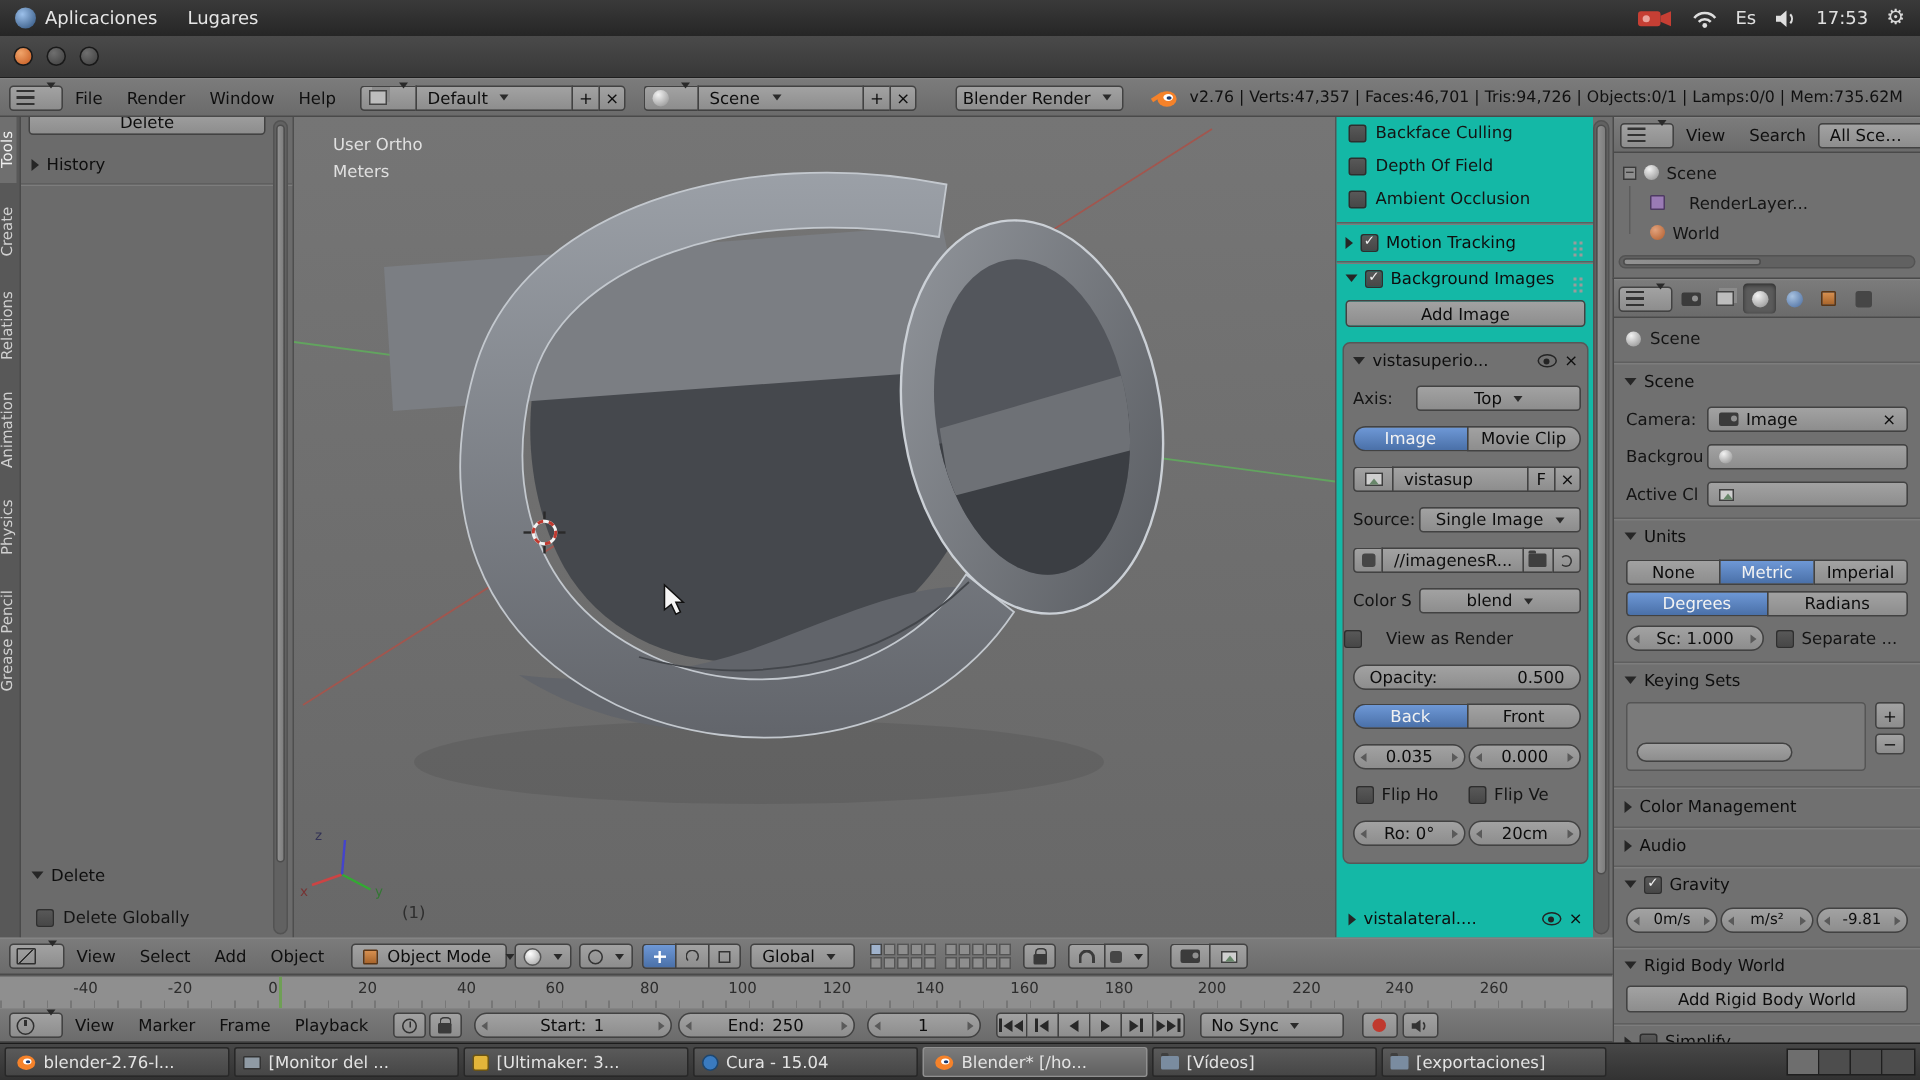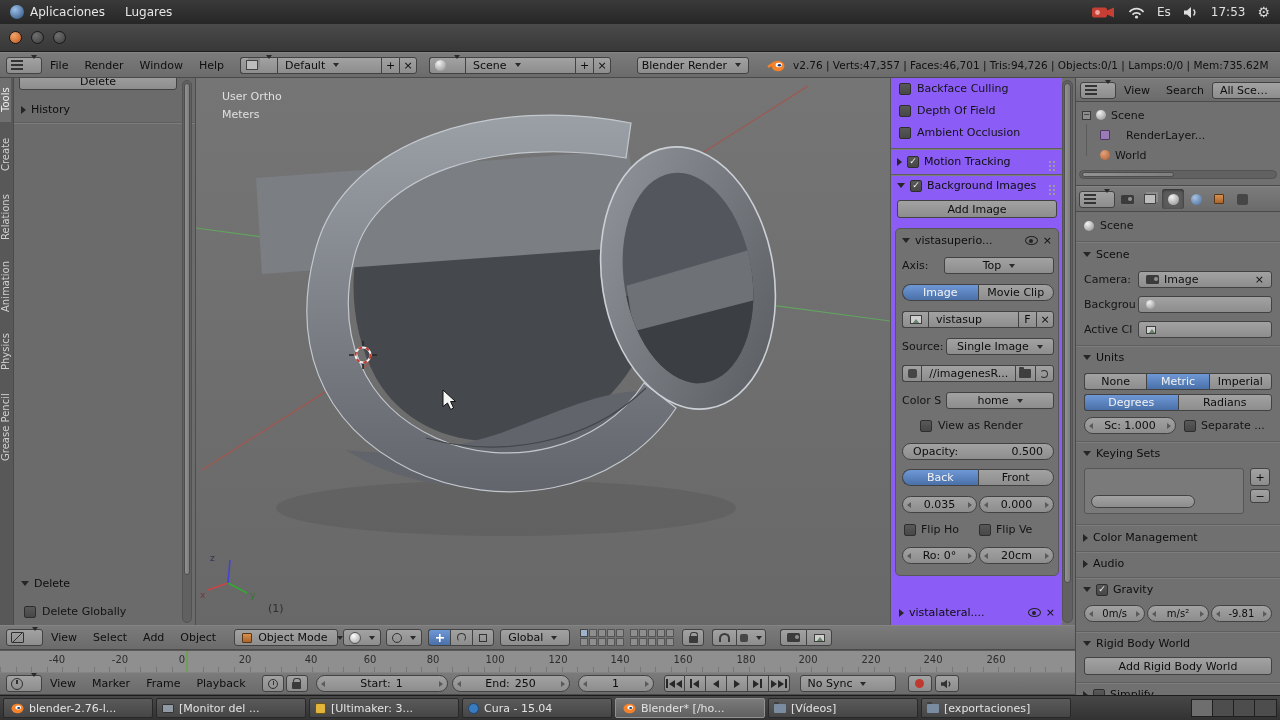--- a/index.html
+++ b/index.html
@@ -255,21 +255,21 @@
       </g>
     </svg>
     <span class="wlbl" style="position:absolute;left:26px;top:12px">User Ortho</span>
     <span class="wlbl" style="position:absolute;left:26px;top:30px">Meters</span>
     <span style="position:absolute;left:14px;top:475px;font-size:9px;color:#335">z</span>
     <span style="position:absolute;left:4px;top:512px;font-size:9px;color:#733">x</span>
     <span style="position:absolute;left:54px;top:512px;font-size:9px;color:#373">y</span>
     <span style="position:absolute;left:72px;top:524px;color:#2e2e2e">(1)</span>
   </div>
 
-  <div class="abs" style="left:890px;top:78px;width:172px;height:547px;background:#8b5cf6;border-left:1px solid #545454;overflow:hidden">
+  <div class="abs" style="left:890px;top:78px;width:172px;height:547px;background:#14b8a6;border-left:1px solid #545454;overflow:hidden">
     <div class="flex" style="position:absolute;left:8px;top:4px;gap:6px">
       <span class="chk"></span>
       <span class="lbl">Backface Culling</span>
     </div>
     <div class="flex" style="position:absolute;left:8px;top:26px;gap:6px">
       <span class="chk"></span>
       <span class="lbl">Depth Of Field</span>
     </div>
     <div class="flex" style="position:absolute;left:8px;top:48px;gap:6px">
       <span class="chk"></span>
@@ -334,24 +334,24 @@
         <span class="bb jm3" style="width:20px;padding:0 3px">
             <span class="ic-folder"></span>
           </span>
         <span class="bb jr3" style="width:20px;padding:0 3px">
             <span style="width:8px;height:8px;border:1.5px solid #333;border-left-color:transparent;border-radius:50%"></span>
           </span>
       </div>
       <div class="flex" style="position:absolute;left:6px;top:163px;width:152px">
         <span class="lbl" style="width:44px">Color S</span>
         <span class="bb da" style="flex:1;justify-content:center">
-            <span>home</span>
-          </span>
-      </div>
-      <div class="flex" style="position:absolute;left:24px;top:190px;gap:6px">
+            <span>blend</span>
+          </span>
+      </div>
+      <div class="flex" style="position:absolute;left:0;top:190px;gap:16px">
         <span class="chk"></span>
         <span class="lbl">View as Render</span>
       </div>
       <div class="bb pill" style="position:absolute;left:6px;top:214px;width:152px;justify-content:space-between;padding:0 10px">
         <span>Opacity:</span>
         <span>0.500</span>
       </div>
       <div class="flex" style="position:absolute;left:6px;top:240px;width:152px">
         <span class="bb sel jl" style="flex:1">Back</span>
         <span class="bb jr" style="flex:1">Front</span>

